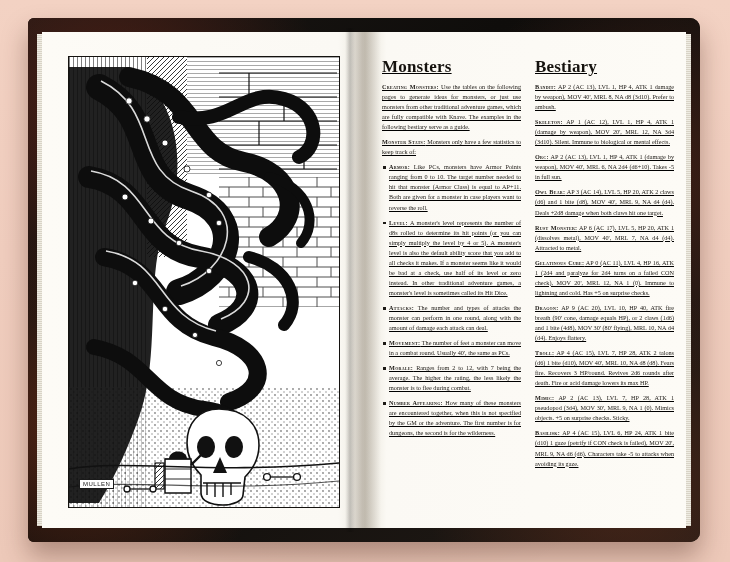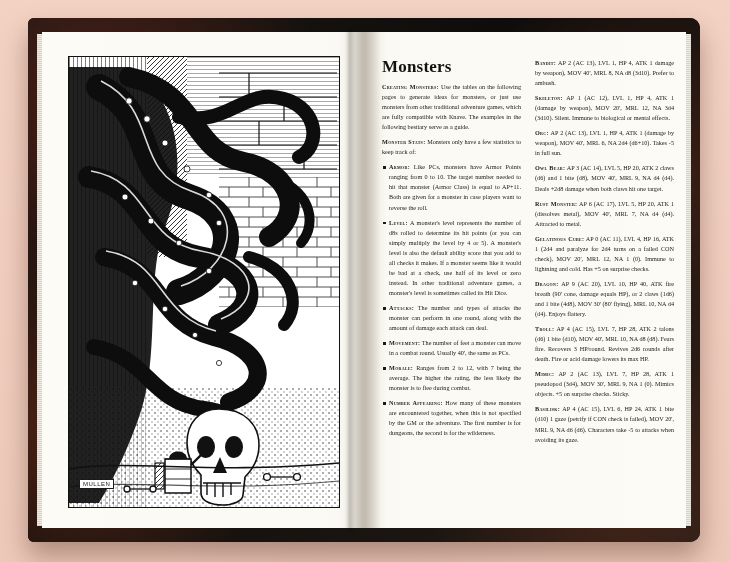--- a/index.html
+++ b/index.html
@@ -118,20 +118,21 @@
   }
   
   .text-page {
     position: absolute;
     left: 18px;
     top: 26px;
     width: 292px;
     height: 446px;
     display: flex;
     gap: 14px;
+    text-decoration: underline;
   }
   .col {
     width: 139px;
   }
   .col-title {
     font-family: "Liberation Serif", serif;
     font-weight: bold;
     font-size: 17px;
     letter-spacing: 0.2px;
     color: #15120e;
@@ -317,20 +318,21 @@
                   <p class="body-p"><span class="term">Monster Stats:</span><span> Monsters only have a few statistics to keep track of:</span></p>
                   <p class="body-p bullet-p"><span class="term">Armor:</span><span> Like PCs, monsters have Armor Points ranging from 0 to 10. The target number needed to hit that monster (Armor Class) is equal to AP+11. Both are given for a monster in case players want to reverse the roll.</span></p>
                   <p class="body-p bullet-p"><span class="term">Level:</span><span> A monster's level represents the number of d8s rolled to determine its hit points (or you can simply multiply the level by 4 or 5). A monster's level is also the default ability score that you add to all checks it makes. If a monster seems like it would be bad at a check, use half of its level or zero instead. In other traditional adventure games, a monster's level is sometimes called its Hit Dice.</span></p>
                   <p class="body-p bullet-p"><span class="term">Attacks:</span><span> The number and types of attacks the monster can perform in one round, along with the amount of damage each attack can deal.</span></p>
                   <p class="body-p bullet-p"><span class="term">Movement:</span><span> The number of feet a monster can move in a combat round. Usually 40', the same as PCs.</span></p>
                   <p class="body-p bullet-p"><span class="term">Morale:</span><span> Ranges from 2 to 12, with 7 being the average. The higher the rating, the less likely the monster is to flee during combat.</span></p>
                   <p class="body-p bullet-p"><span class="term">Number Appearing:</span><span> How many of these monsters are encountered together, when this is not specified by the GM or the adventure. The first number is for dungeons, the second is for the wilderness.</span></p>
                 </div>
             </div>
             <div class="col">
+              <h2 class="col-title">Bestiary</h2>
               <div id="col1">
                   <p class="body-p"><span class="term">Bandit:</span><span> AP 2 (AC 13), LVL 1, HP 4, ATK 1 damage by weapon), MOV 40', MRL 8, NA d8 (3d10). Prefer to ambush.</span></p>
                   <p class="body-p"><span class="term">Skeleton:</span><span> AP 1 (AC 12), LVL 1, HP 4, ATK 1 (damage by weapon), MOV 20', MRL 12, NA 3d4 (3d10). Silent. Immune to biological or mental effects.</span></p>
                   <p class="body-p"><span class="term">Orc:</span><span> AP 2 (AC 13), LVL 1, HP 4, ATK 1 (damage by weapon), MOV 40', MRL 6, NA 2d4 (d6+10). Takes -5 in full sun.</span></p>
                   <p class="body-p"><span class="term">Owl Bear:</span><span> AP 3 (AC 14), LVL 5, HP 20, ATK 2 claws (d6) and 1 bite (d8), MOV 40', MRL 9, NA d4 (d4). Deals +2d8 damage when both claws hit one target.</span></p>
                   <p class="body-p"><span class="term">Rust Monster:</span><span> AP 6 (AC 17), LVL 5, HP 20, ATK 1 (dissolves metal), MOV 40', MRL 7, NA d4 (d4). Attracted to metal.</span></p>
                   <p class="body-p"><span class="term">Gelatinous Cube:</span><span> AP 0 (AC 11), LVL 4, HP 16, ATK 1 (2d4 and paralyze for 2d4 turns on a failed CON check), MOV 20', MRL 12, NA 1 (0). Immune to lightning and cold. Has +5 on surprise checks.</span></p>
                   <p class="body-p"><span class="term">Dragon:</span><span> AP 9 (AC 20), LVL 10, HP 40, ATK fire breath (90' cone, damage equals HP), or 2 claws (1d6) and 1 bite (4d8), MOV 30' (80' flying), MRL 10, NA d4 (d4). Enjoys flattery.</span></p>
                   <p class="body-p"><span class="term">Troll:</span><span> AP 4 (AC 15), LVL 7, HP 28, ATK 2 talons (d6) 1 bite (d10), MOV 40', MRL 10, NA d8 (d8). Fears fire. Recovers 3 HP/round. Revives 2d6 rounds after death. Fire or acid damage lowers its max HP.</span></p>
                   <p class="body-p"><span class="term">Mimic:</span><span> AP 2 (AC 13), LVL 7, HP 28, ATK 1 pseudopod (3d4), MOV 30', MRL 9, NA 1 (0). Mimics objects. +5 on surprise checks. Sticky.</span></p>

